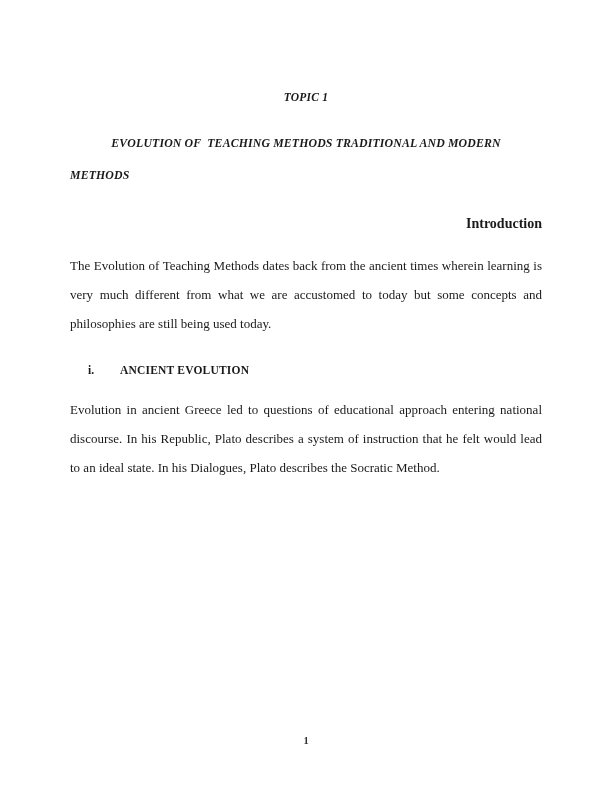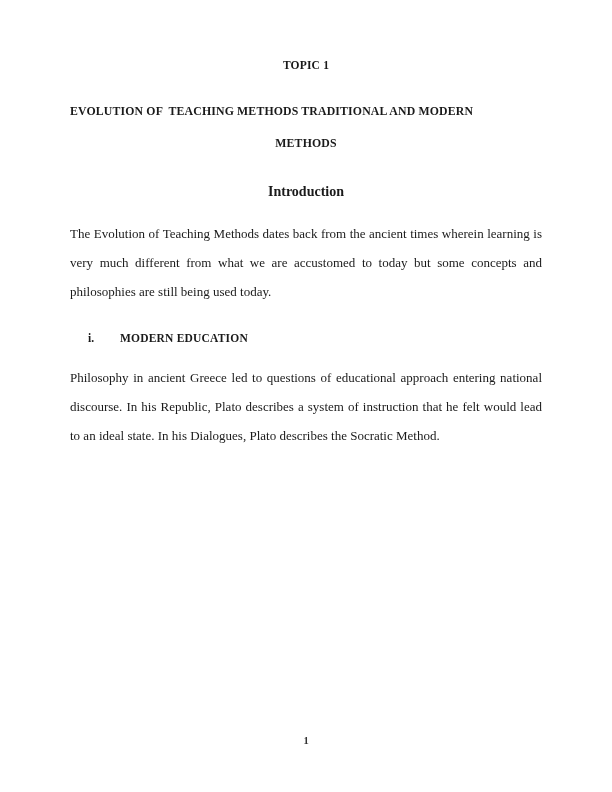--- a/index.html
+++ b/index.html
@@ -22,56 +22,58 @@
 
   .content {
     position: absolute;
     left: 70px;
     top: 0;
     width: 472px;
   }
 
   
   .title-block {
-    margin-top: 60px;
+    margin-top: 92px;
+    font-style: italic;
   }
 
   .topic-line {
     text-align: center;
     font-weight: bold;
     font-size: 11.5px;
     letter-spacing: 0.2px;
     line-height: 1;
   }
 
   .doc-title {
+    text-align: center;
     font-weight: bold;
     font-size: 11.8px;
     letter-spacing: 0.15px;
     line-height: 29px;
     margin-top: 25px;
     white-space: pre-wrap;
   }
 
   .doc-title-second {
-    text-align: center;
+    text-align: left;
     font-weight: bold;
     font-size: 11.8px;
     letter-spacing: 0.15px;
     line-height: 1;
     margin-top: 12px;
   }
 
   
   .section-heading {
     font-weight: bold;
     font-size: 14px;
     line-height: 1;
     margin-top: 36px;
-    text-align: center;
+    text-align: right;
   }
 
   
   .para {
     font-size: 13px;
     line-height: 29px;
     text-align: justify;
     text-justify: inter-word;
     margin: 0;
     margin-top: 18px;
@@ -135,25 +137,25 @@
 
       <div class="doc-title-second">METHODS</div>
     </div>
 
     <div class="section-heading">Introduction</div>
 
     <p class="para">The Evolution of Teaching Methods dates back from the ancient times wherein learning is very much different from what we are accustomed to today but some concepts and philosophies are still being used today.</p>
 
     <div class="list-item">
       <span class="list-marker">i.</span>
-      <span class="list-label">MODERN EDUCATION</span>
+      <span class="list-label">ANCIENT EVOLUTION</span>
     </div>
 
 
-    <p class="para">Philosophy in ancient Greece led to questions of educational approach entering national discourse. In his Republic, Plato describes a system of instruction that he felt would lead to an ideal state. In his Dialogues, Plato describes the Socratic Method.</p>
+    <p class="para">Evolution in ancient Greece led to questions of educational approach entering national discourse. In his Republic, Plato describes a system of instruction that he felt would lead to an ideal state. In his Dialogues, Plato describes the Socratic Method.</p>
 
 
   </div>
 
   <div class="footer">
     <span class="page-number">1</span>
   </div>
 
 </div>
 

